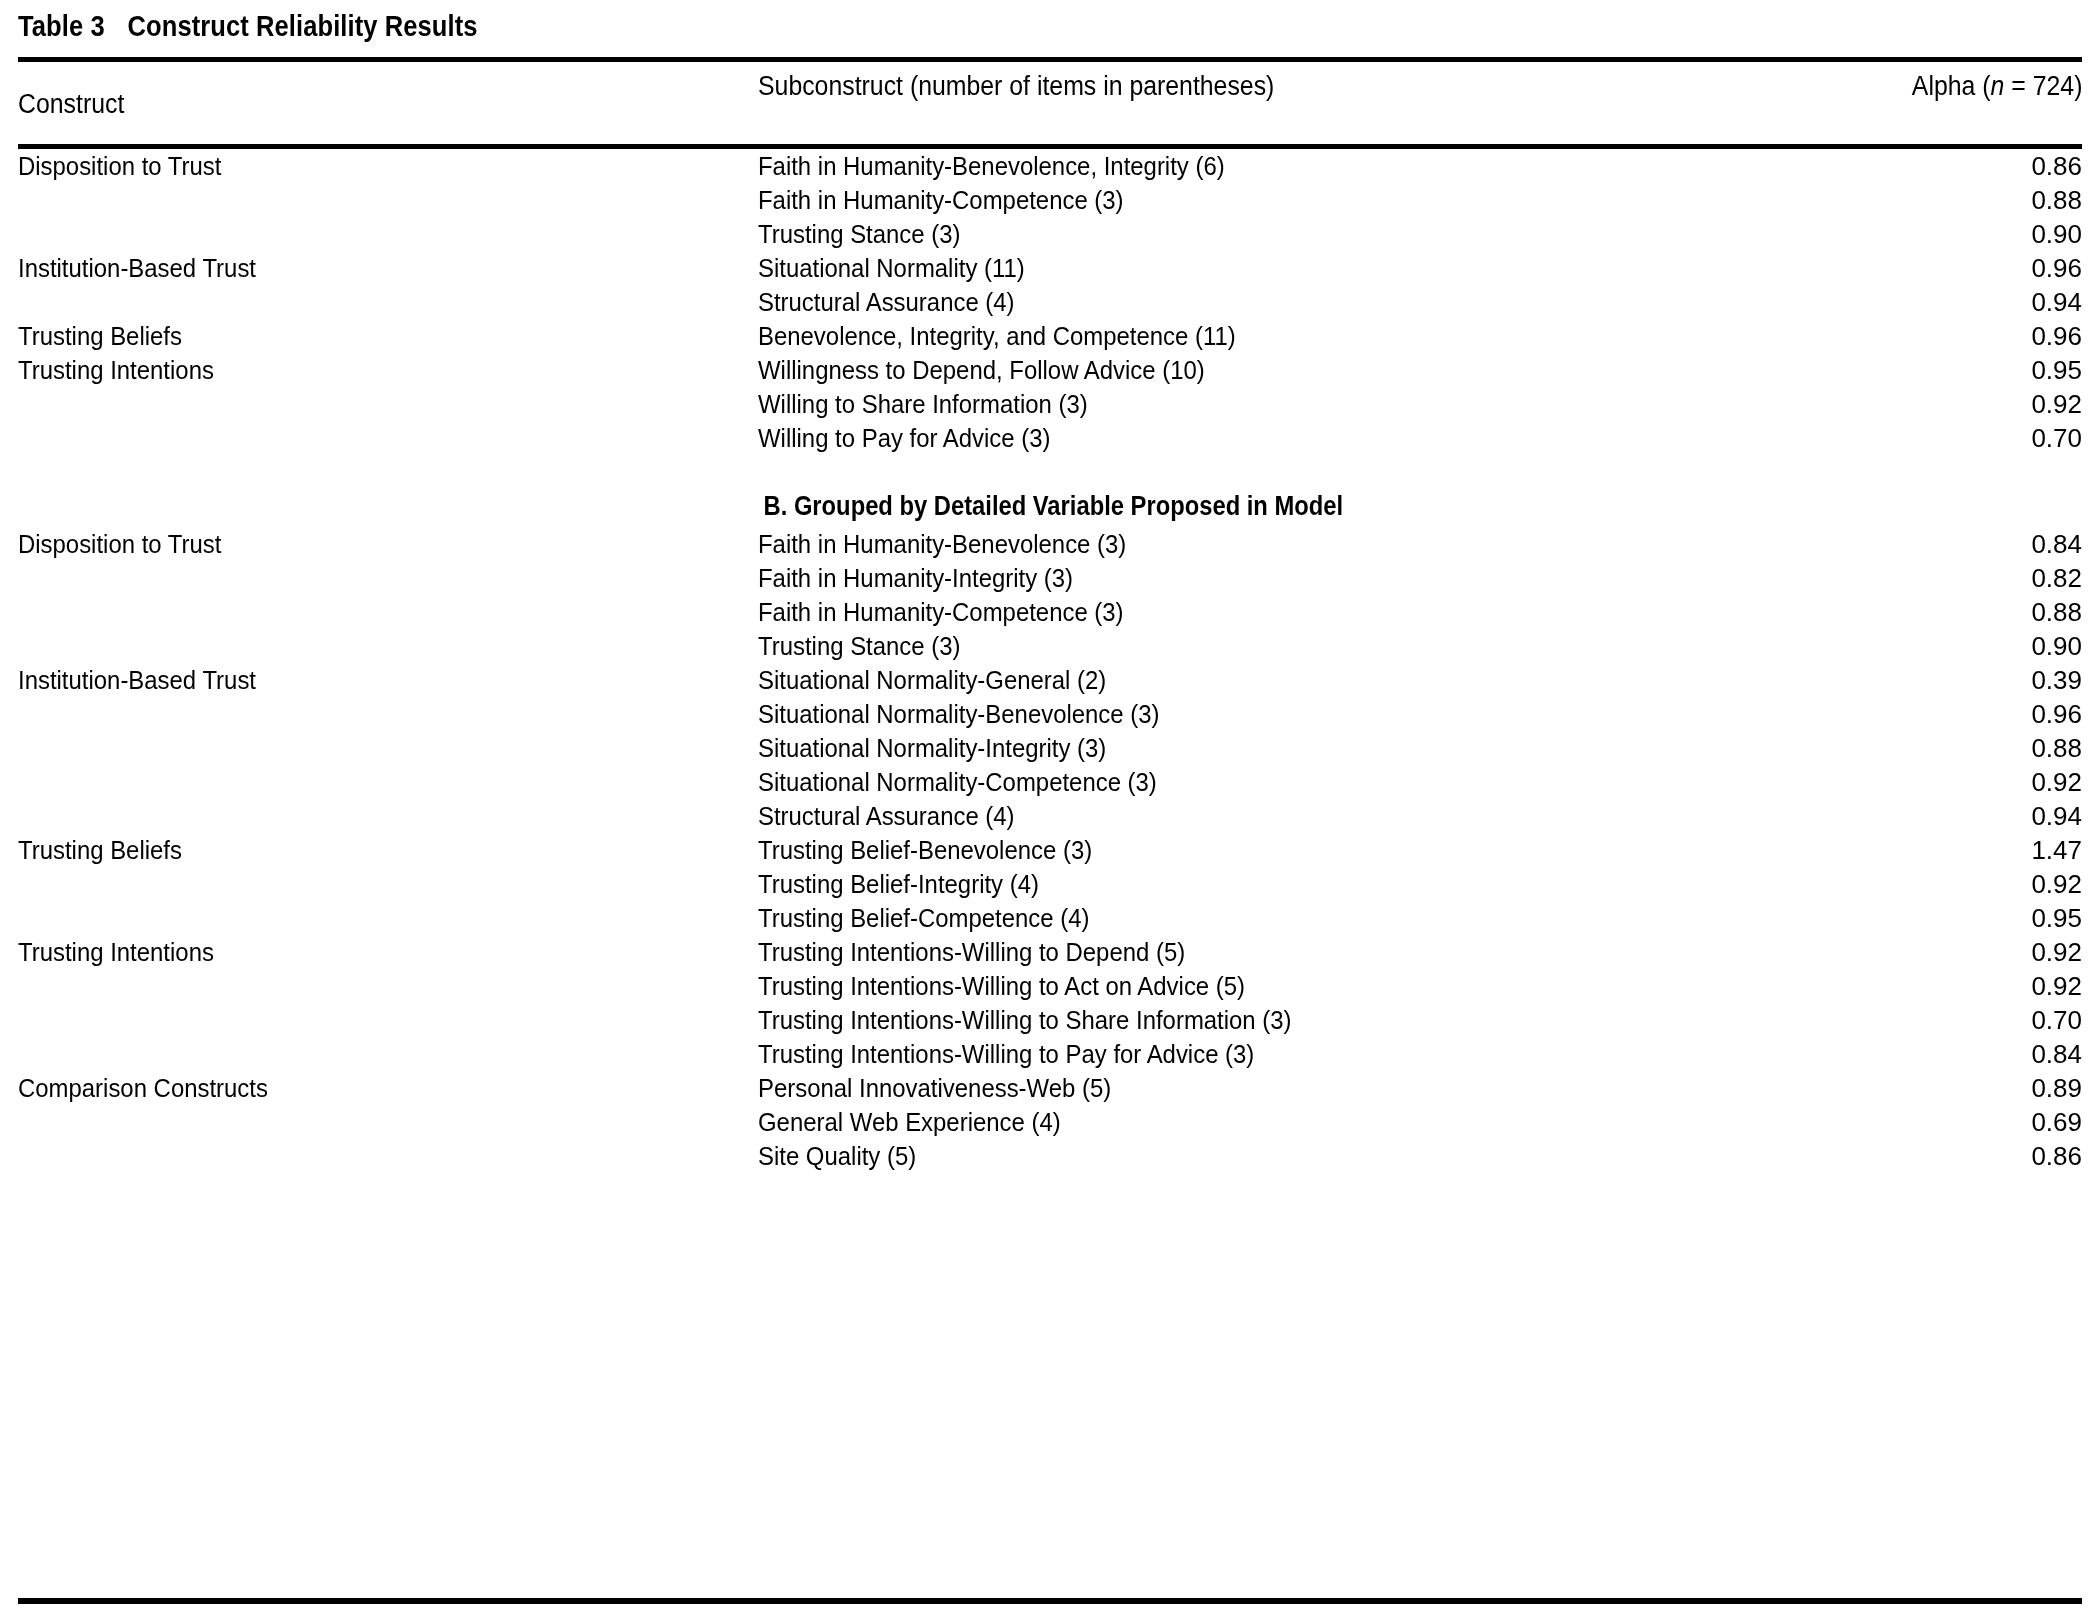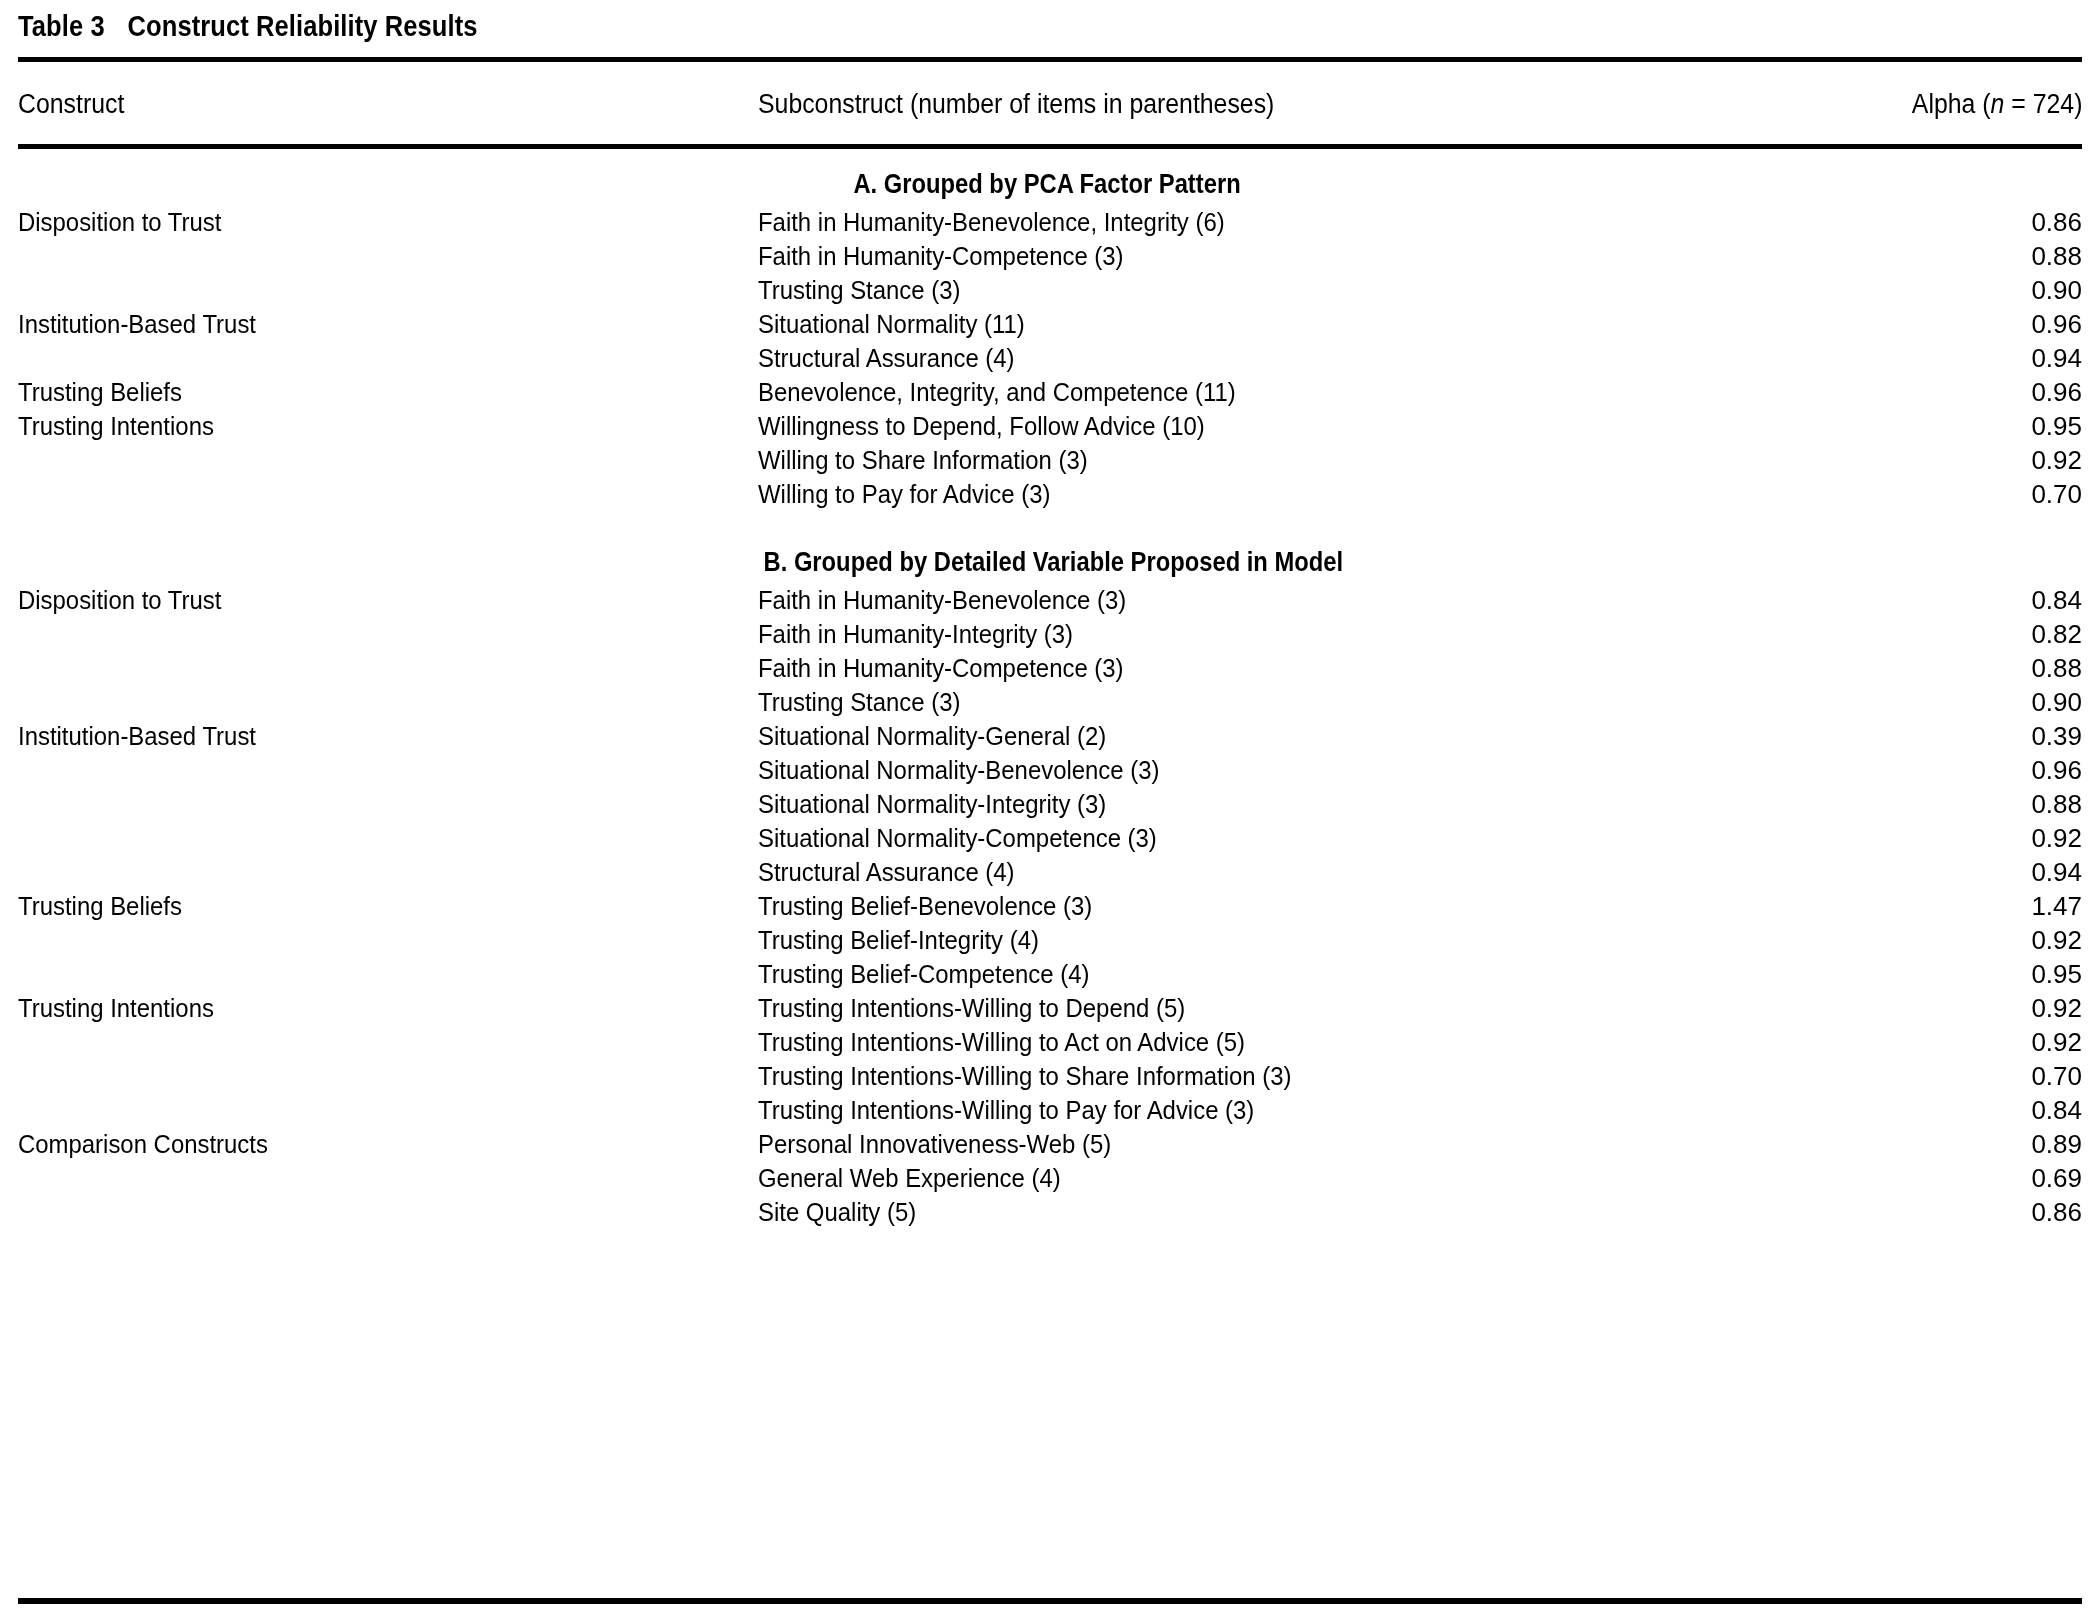--- a/index.html
+++ b/index.html
@@ -95,21 +95,21 @@
     line-height: 1;
     padding-bottom: 26px;
     transform: scaleX(0.92);
     transform-origin: left bottom;
     white-space: nowrap;
   }
   .header-right {
     display: grid;
     grid-template-columns: 1fr auto;
     align-items: flex-end;
-    padding-bottom: 26px;
+    padding-bottom: 44px;
   }
   .hdr-sub {
     font-size: 27px;
     line-height: 1;
     white-space: nowrap;
     transform: scaleX(0.92);
     transform-origin: left bottom;
   }
   .hdr-alpha {
     font-size: 27px;
@@ -153,23 +153,20 @@
     <div class="hdr-construct">Construct</div>
     <div class="header-right">
       <div class="hdr-sub">Subconstruct (number of items in parentheses)</div>
       <div class="hdr-alpha"><span>Alpha (</span><i>n</i><span> = 724)</span></div>
     </div>
   </div>
 
   <div class="rule-header"></div>
 
   <div id="body-slot">
-      <div class="panel-a-wrap">
-        <div class="panel-head"><span class="panel-head-inner panel-head-pos-a">A. Grouped by PCA Factor Pattern</span></div>
-      </div>
       <div class="row">
         <div class="col-construct">Disposition to Trust</div>
         <div class="col-right">
           <div class="col-sub">Faith in Humanity-Benevolence, Integrity (6)</div>
           <div class="col-alpha">0.86</div>
         </div>
       </div>
       <div class="row">
         <div class="col-construct"></div>
         <div class="col-right">

